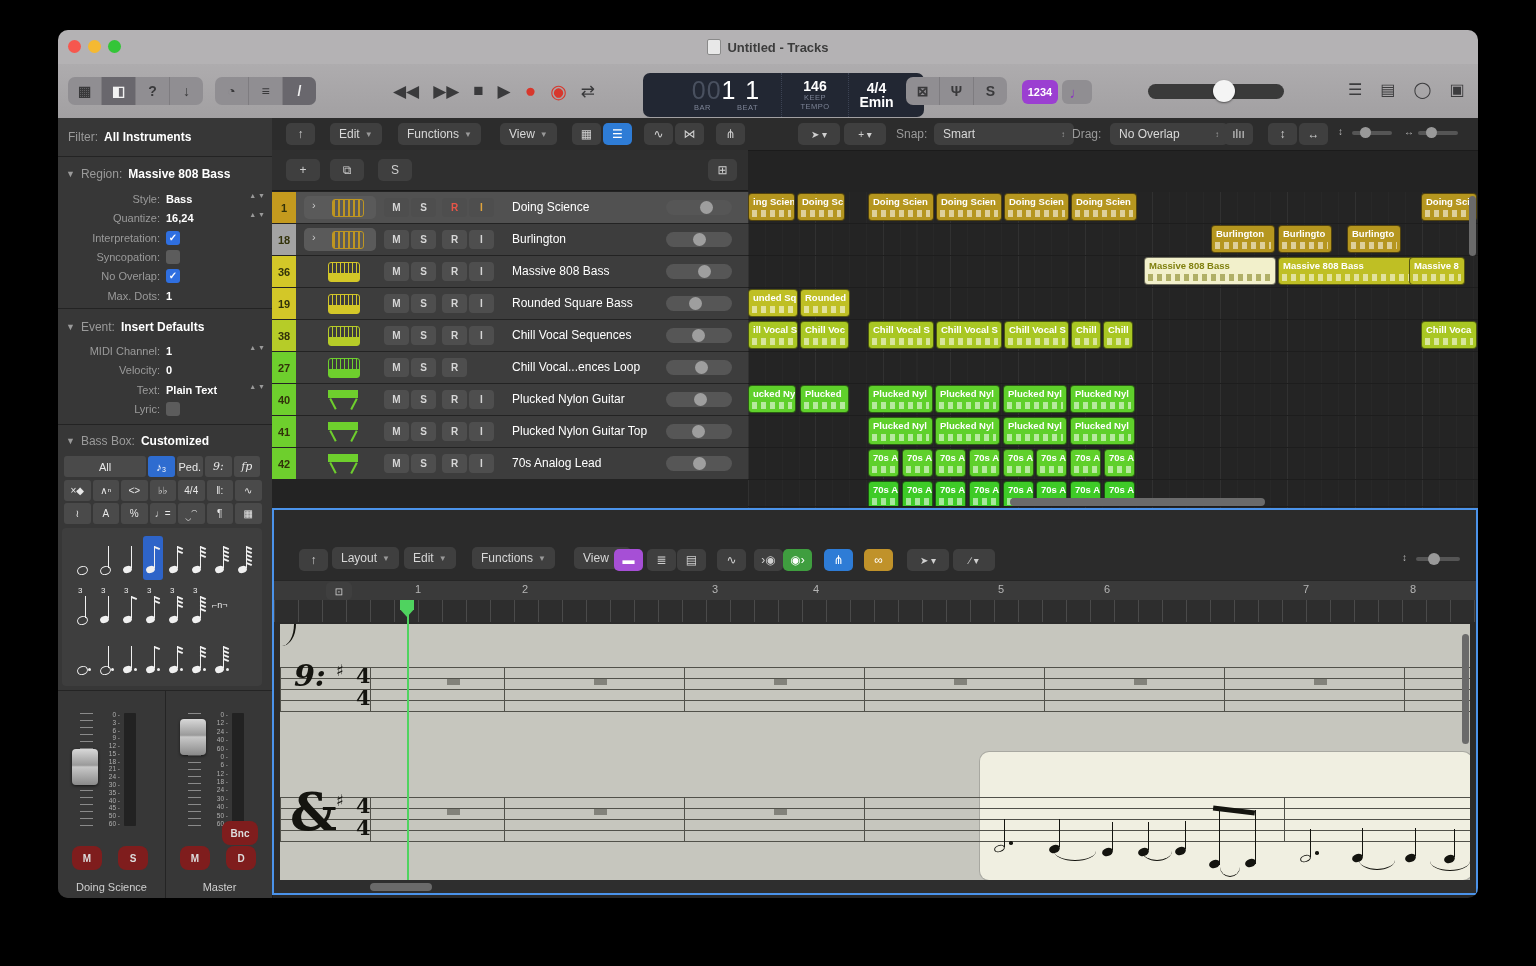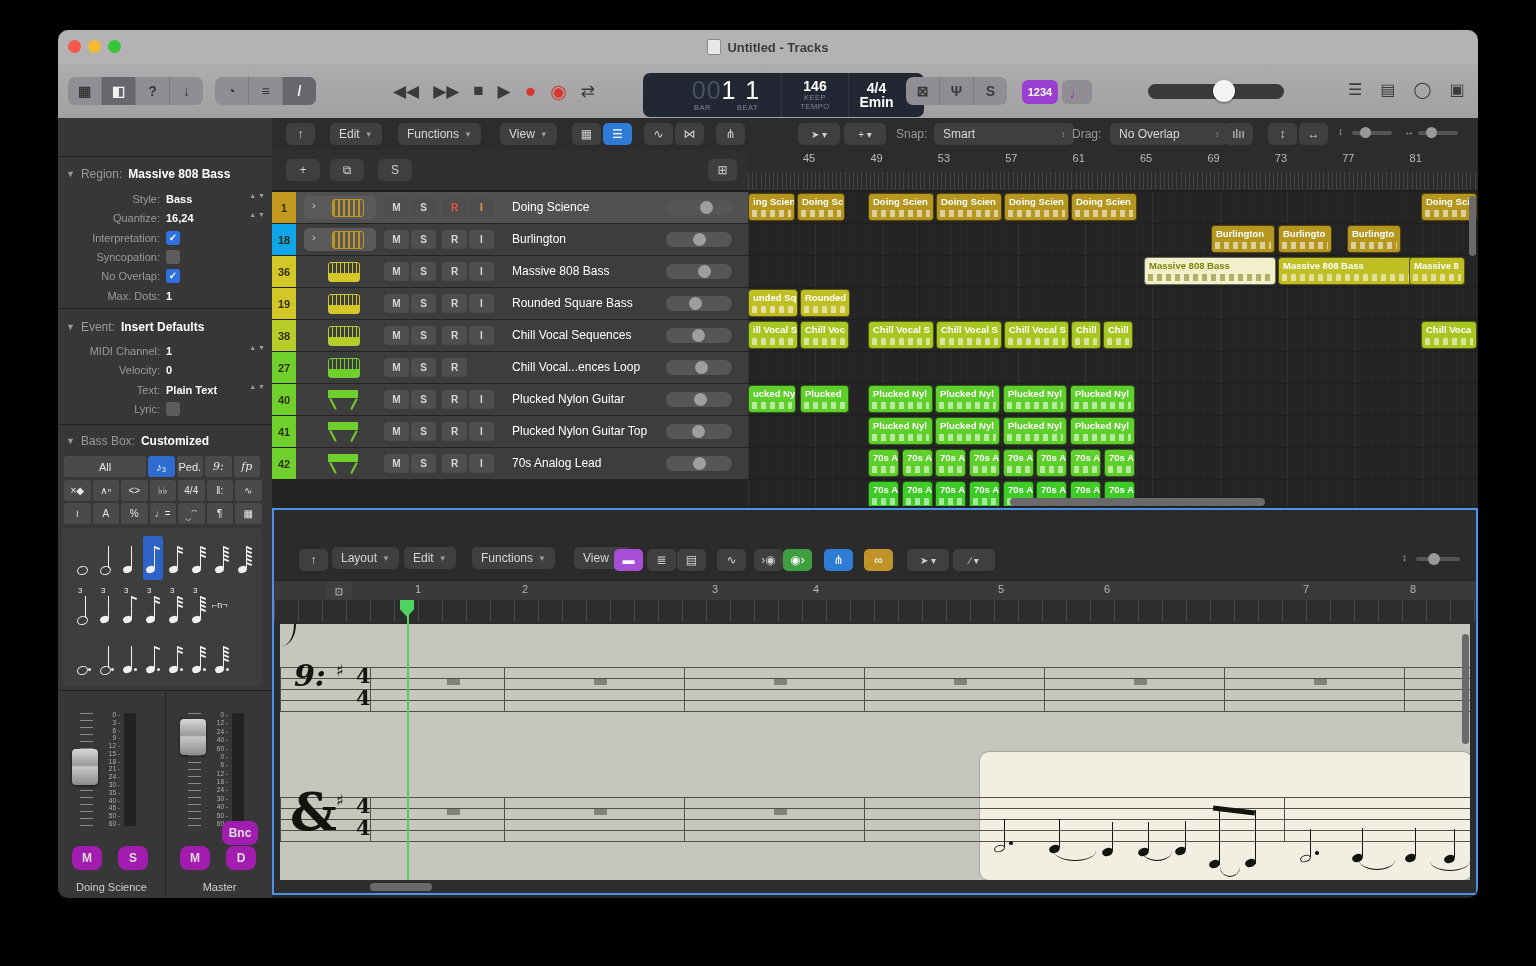--- a/index.html
+++ b/index.html
@@ -79,22 +79,22 @@
   .ndot{position:absolute;width:3px;height:3px;border-radius:50%;background:#f0f0f0;}
   .ntri{position:absolute;font-size:8px;color:#f0f0f0;}
   
   .mixer{position:absolute;left:0;top:572px;width:214px;height:208px;border-top:1px solid #242424;}
   .strip{position:absolute;top:0;width:107px;height:208px;}
   .ticks{position:absolute;width:13px;background:repeating-linear-gradient(#8a8a8a 0 1px,transparent 1px 7px);}
   .scalecol{position:absolute;width:22px;font-size:6.5px;color:#b0b0b0;text-align:right;}
   .meter{position:absolute;width:12px;background:#222;border-radius:1px;}
   .fknob{position:absolute;width:26px;height:36px;border-radius:4px;
          background:linear-gradient(#d8d8d8,#9a9a9a 45%,#c8c8c8 50%,#8a8a8a);box-shadow:0 1px 3px rgba(0,0,0,.6);}
-  .mbtn{position:absolute;width:30px;height:24px;border-radius:8px;background:#a21caf;color:#ddd;
-        font-size:12px;font-weight:700;display:flex;align-items:center;justify-content:center;}
+  .mbtn{position:absolute;width:30px;height:24px;border-radius:8px;background:#7f1d1d;color:#ddd;
+        font-size:10px;font-weight:700;display:flex;align-items:center;justify-content:center;}
   .stripname{position:absolute;bottom:6px;width:100%;text-align:center;color:#cfcfcf;font-size:11px;}
   
   .tracksarea{position:absolute;left:214px;top:88px;width:1206px;height:390px;background:#232323;}
   .ttoolbar{position:absolute;left:0;top:0;width:100%;height:32px;background:#2c2c2c;border-bottom:1px solid #1b1b1b;}
   .ctrlrow{position:absolute;left:0;top:32px;width:476px;height:40px;background:#2f2f2f;border-bottom:1px solid #1b1b1b;}
   .arr-ruler{position:absolute;left:476px;top:32px;width:730px;height:40px;background:#2c2c2c;border-bottom:1px solid #1b1b1b;overflow:hidden;}
   .arr-ruler .bar{position:absolute;top:2px;color:#bbb;font-size:11px;}
   .arr-ruler .tstrip{position:absolute;left:0;top:22px;width:100%;height:18px;
        background:repeating-linear-gradient(90deg,#4a4a4a 0 1px,transparent 1px 4.2px);opacity:.8;}
   .trackrow{position:absolute;left:0;width:476px;height:31px;background:#3d3d3d;}
@@ -214,20 +214,24 @@
         </div>
     <div class="rightico" style="left:1290px;" id="tb-right">
           <span>☰</span>
           <span>▤</span>
           <span>◯</span>
           <span>▣</span>
         </div>
   </div>
 
   <div class="sidebar">
+    <div class="siderow sechead" style="top:4px;height:30px;">
+      <span class="k" style="margin-left:10px;">Filter:</span>
+      <span class="v" style="font-weight:600;">All Instruments</span>
+    </div>
     <div class="sep" style="top:38px;"></div>
     <div class="siderow sechead" style="top:42px;height:28px;">
       <span class="chev">▼</span>
       <span class="k">Region:</span>
       <span class="v">Massive 808 Bass</span>
     </div>
     <div id="region-params">
           <div class="param" style="top: 72px;">
             <div class="pl">Style:</div>
             <div class="pv">Bass</div>
@@ -539,51 +543,38 @@
           <div class="icobtn" style="position: absolute; left: 1027px; top: 5px;">↔</div>
           <div style="position: absolute; left: 1066px; top: 8px; width: 56px; height: 14px; color: rgb(187, 187, 187); font-size: 10px;">↕<div style="position: absolute; left: 14px; top: 5px; width: 40px; height: 4px; background: rgb(85, 85, 85); border-radius: 2px;"></div><div style="position: absolute; left: 22px; top: 1px; width: 11px; height: 11px; border-radius: 50%; background: rgb(153, 153, 153);"></div></div>
           <div style="position: absolute; left: 1132px; top: 8px; width: 56px; height: 14px; color: rgb(187, 187, 187); font-size: 10px;">↔<div style="position: absolute; left: 14px; top: 5px; width: 40px; height: 4px; background: rgb(85, 85, 85); border-radius: 2px;"></div><div style="position: absolute; left: 22px; top: 1px; width: 11px; height: 11px; border-radius: 50%; background: rgb(153, 153, 153);"></div></div>
         </div>
     <div class="ctrlrow" id="ctrlrow">
           <div class="icobtn" style="position: absolute; left: 14px; top: 9px; width: 34px;">+</div>
           <div class="icobtn" style="position: absolute; left: 58px; top: 9px; width: 34px;">⧉</div>
           <div class="icobtn" style="position: absolute; left: 106px; top: 9px; width: 34px;">S</div>
           <div class="icobtn" style="position: absolute; left: 436px; top: 9px;">⊞</div>
         </div>
-    <div class="arr-ruler" id="arr-ruler">
-          <div class="tstrip"></div>
-          <div class="bar" style="left: 55px;">45</div>
-          <div class="bar" style="left: 122.4px;">49</div>
-          <div class="bar" style="left: 189.8px;">53</div>
-          <div class="bar" style="left: 257.2px;">57</div>
-          <div class="bar" style="left: 324.6px;">61</div>
-          <div class="bar" style="left: 392px;">65</div>
-          <div class="bar" style="left: 459.4px;">69</div>
-          <div class="bar" style="left: 526.8px;">73</div>
-          <div class="bar" style="left: 594.2px;">77</div>
-          <div class="bar" style="left: 661.6px;">81</div>
-        </div>
     <div id="trackheaders">
           <div class="trackrow sel" style="top: 74px;">
             <div class="tnum" style="background: rgb(196, 154, 30);">1</div>
             <div style="position: absolute; left: 32px; top: 4px; width: 72px; height: 23px; background: rgb(90, 90, 90); border-radius: 5px;">
               <div style="position: absolute; left: 8px; top: 3px; color: rgb(204, 204, 204); font-size: 11px;">›</div>
               <div style="position: absolute; left: 28px; top: 3px; width: 30px; height: 16px; border: 1.5px solid rgb(196, 154, 30); border-radius: 3px; background: repeating-linear-gradient(90deg, rgb(196, 154, 30) 0px, rgb(196, 154, 30) 2px, transparent 2px, transparent 5px); opacity: 0.95;"></div>
             </div>
             <div class="tsmall" style="left: 112px;">M</div>
             <div class="tsmall" style="left: 139px;">S</div>
             <div class="tsmall" style="left: 170px; color: rgb(232, 85, 72);">R</div>
             <div class="tsmall" style="left: 197px; color: rgb(224, 164, 60);">I</div>
             <div class="tname" style="left: 240px;">Doing Science</div>
             <div class="vpill" style="left: 394px;">
               <div class="dot" style="left: 33.76px;"></div>
             </div>
           </div>
           <div class="trackrow" style="top: 106px;">
-            <div class="tnum" style="background: #0ea5e9;">18</div>
+            <div class="tnum" style="background: #a3a3a3;">18</div>
             <div style="position: absolute; left: 32px; top: 4px; width: 72px; height: 23px; background: rgb(90, 90, 90); border-radius: 5px;">
               <div style="position: absolute; left: 8px; top: 3px; color: rgb(204, 204, 204); font-size: 11px;">›</div>
               <div style="position: absolute; left: 28px; top: 3px; width: 30px; height: 16px; border: 1.5px solid rgb(196, 154, 30); border-radius: 3px; background: repeating-linear-gradient(90deg, rgb(196, 154, 30) 0px, rgb(196, 154, 30) 2px, transparent 2px, transparent 5px); opacity: 0.95;"></div>
             </div>
             <div class="tsmall" style="left: 112px;">M</div>
             <div class="tsmall" style="left: 139px;">S</div>
             <div class="tsmall" style="left: 170px;">R</div>
             <div class="tsmall" style="left: 197px;">I</div>
             <div class="tname" style="left: 240px;">Burlington</div>
             <div class="vpill" style="left: 394px;">

